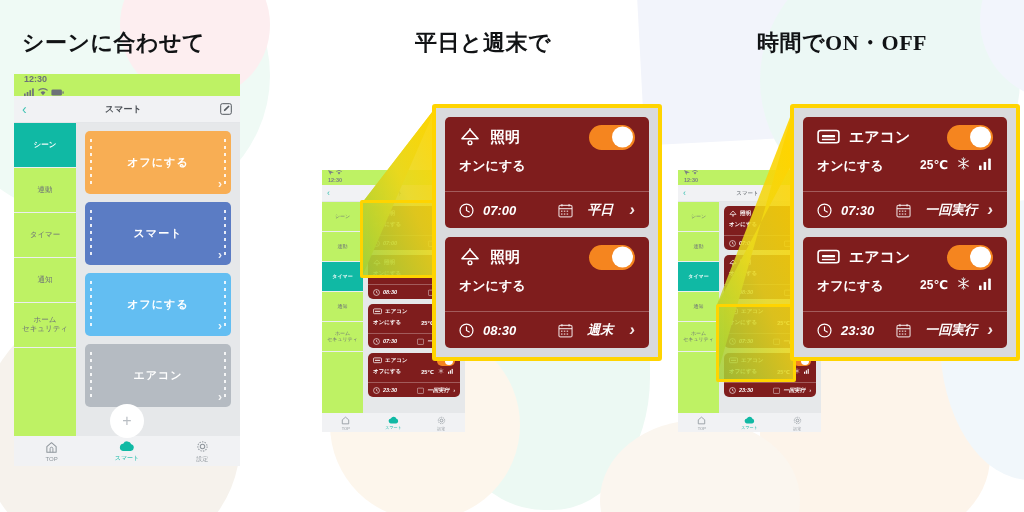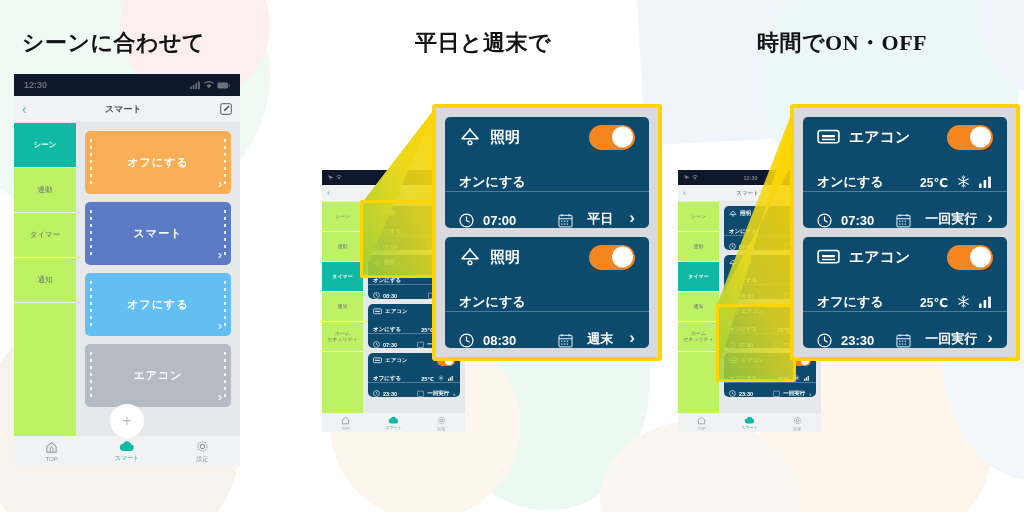--- a/index.html
+++ b/index.html
@@ -31,21 +31,21 @@
     font-family:"Liberation Serif","DejaVu Serif",serif;
     font-weight:bold;color:#111315;
     font-size:22px;letter-spacing:.5px;white-space:nowrap;
   }
   #h1{left:22px;top:28px;}
   #h2{left:415px;top:28px;}
   #h3{left:757px;top:28px;}
 
   
   .phone{position:absolute;background:#f5f6f8;overflow:hidden;z-index:3;}
-  .phone .statusbar{display:flex;align-items:center;background:#0f172a;}
+  .phone .statusbar{display:flex;background:#bef264;flex-direction:column;}
   .phone .navbar{display:flex;align-items:center;background:#f1f2f4;}
   .sidebar{background:#bef264;}
   .side-item{display:flex;align-items:center;justify-content:center;
     text-align:center;color:#6d7278;border-bottom:1px solid #eceef0;line-height:1.15;}
   .side-item.active{background:#10b9a4;color:#fff;font-weight:bold;}
   .content{background:#e6e8ea;}
   .tabbar{display:flex;background:#f1f2f4;align-items:center;}
   .tab{flex:1;display:flex;flex-direction:column;align-items:center;justify-content:center;color:#8f969c;}
   .tab.active{color:#10b9a4;}
 
@@ -87,24 +87,24 @@
   .phone-sm .statusbar{height:15px;padding:0 6px;justify-content:space-between;font-size:5.5px;color:#7b8084;font-weight:bold;}
   .phone-sm .navbar{height:16px;padding:0 5px;justify-content:space-between;font-size:5.5px;color:#5a6066;border-bottom:1px solid #e4e6e9;}
   .phone-sm .body{display:flex;height:211px;}
   .phone-sm .sidebar{width:41px;}
   .phone-sm .side-item{height:29px;font-size:5px;}
   .phone-sm .content{flex:1;padding:4px 5px;}
   .phone-sm .tabbar{height:20px;}
   .phone-sm .tab span.lbl{font-size:4px;margin-top:1px;}
 
   
-  .dev{background:#0c4a6e;border-radius:5px;color:#fff;overflow:hidden;}
+  .dev{background:#7f1d1d;border-radius:5px;color:#fff;overflow:hidden;}
   .dev .row1{display:flex;align-items:center;}
-  .dev .row2{display:flex;align-items:flex-end;}
-  .dev .row3{display:flex;align-items:flex-end;border-top:1px solid rgba(255,255,255,.28);}
+  .dev .row2{display:flex;align-items:flex-start;}
+  .dev .row3{display:flex;align-items:center;border-top:1px solid rgba(255,255,255,.28);font-style:italic;}
   .dev .name{font-weight:bold;}
   .dev .spacer{flex:1;}
   .toggle{background:#f5851f;border-radius:999px;position:relative;}
   .toggle .knob{position:absolute;top:50%;transform:translateY(-50%);right:2px;
      background:#fff;border-radius:50%;}
   .dev .chev{color:rgba(255,255,255,.9);}
 
   
   .dev.sm{margin-bottom:5px;}
   .dev.sm .row1{height:15px;padding:0 5px;font-size:5.5px;}
@@ -196,20 +196,24 @@
         </div>
       <div class="side-item">
           <span>連動</span>
         </div>
       <div class="side-item">
           <span>タイマー</span>
         </div>
       <div class="side-item">
           <span>通知</span>
         </div>
+      <div class="side-item">
+          <span style="white-space:pre-line">ホーム
+セキュリティ</span>
+        </div>
     </div>
 
     <div class="content">
       <div class="scene" style="background:#f8ae54">
         <i class="perf l"></i>
           <i class="perf r"></i>
         <span>オフにする</span>
         <span class="chev">›</span>
       </div>
       <div class="scene" style="background:#5b7cc4">

